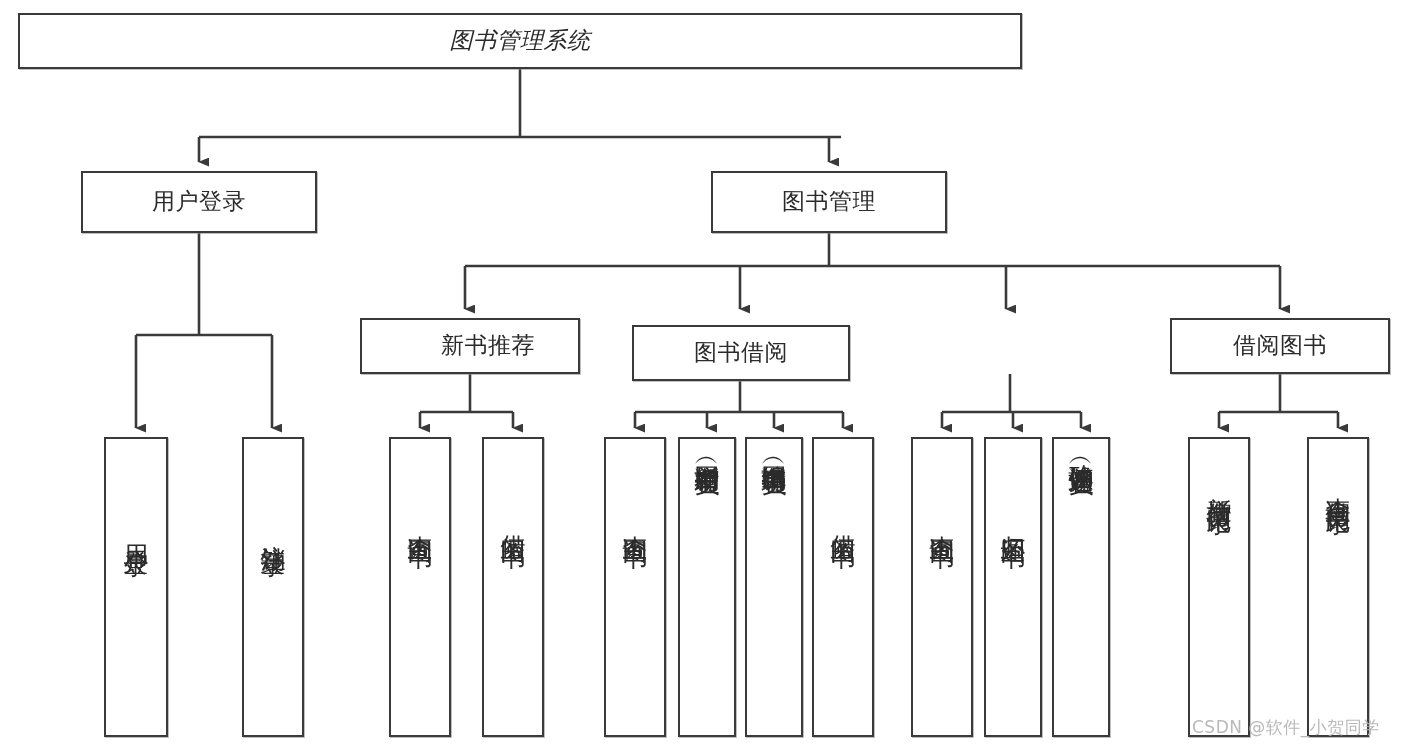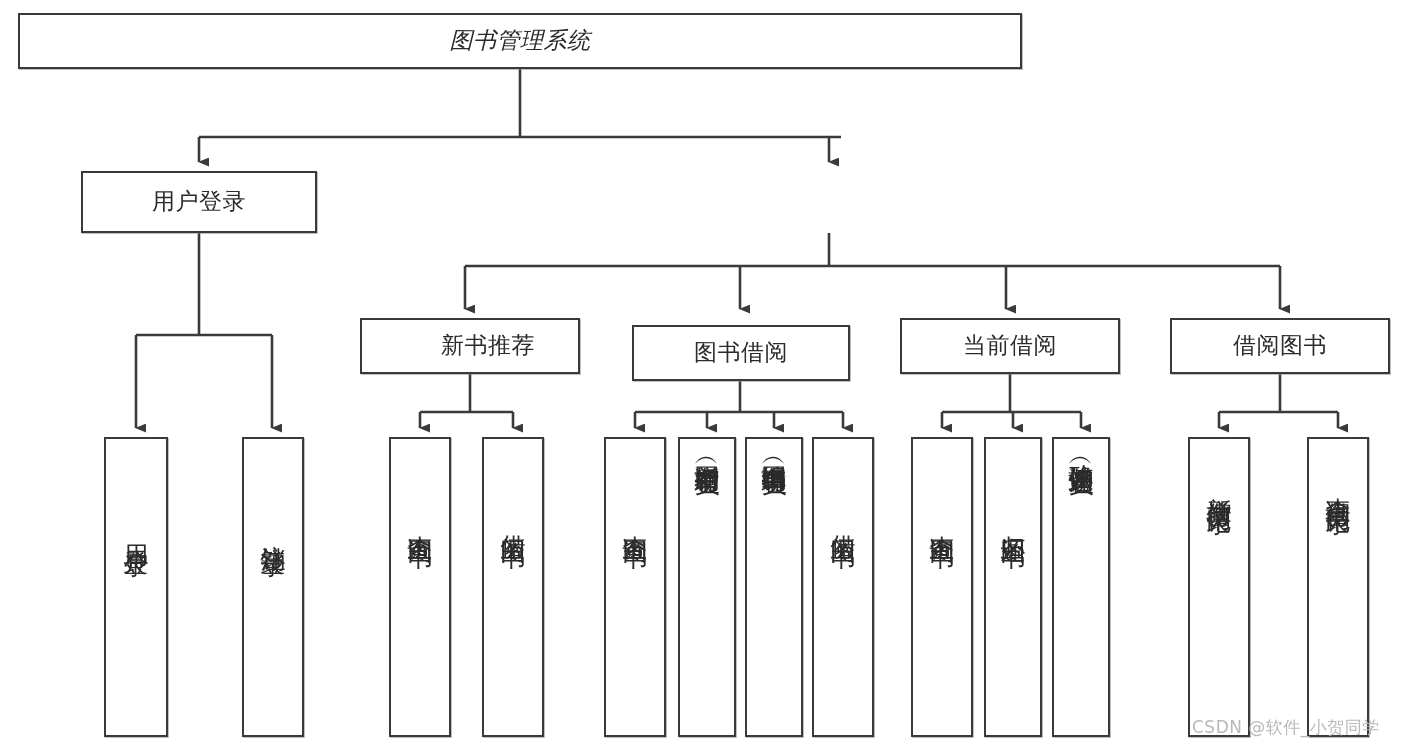--- a/index.html
+++ b/index.html
@@ -133,30 +133,30 @@
     </g>
   </svg>
 
   <div class="node root horiz" style="left:18px; top:13px; width:1004px; height:56px;font-style:italic;">
     <span class="node-label">图书管理系统</span>
   </div>
 
   <div class="node horiz" style="left:81px; top:171px; width:236px; height:62px;">
     <span class="node-label">用户登录</span>
   </div>
+  <div class="node horiz" style="left:711px; top:171px; width:236px; height:62px;">
+    <span class="node-label">图书管理</span>
+  </div>
 
   <div class="node horiz" style="left:360px; top:318px; width:220px; height:56px;padding-left:36px;">
     <span class="node-label">新书推荐</span>
   </div>
   <div class="node horiz" style="left:632px; top:325px; width:218px; height:56px;">
     <span class="node-label">图书借阅</span>
   </div>
-  <div class="node horiz" style="left:900px; top:318px; width:220px; height:56px;">
-    <span class="node-label">当前借阅</span>
-  </div>
   <div class="node horiz" style="left:1170px; top:318px; width:220px; height:56px;">
     <span class="node-label">借阅图书</span>
   </div>
 
   <div class="node vert" style="left:104px; top:437px; width:64px; height:300px; padding-top:86px;">
     <span class="node-label">用户登录</span>
   </div>
   <div class="node vert" style="left:242px; top:437px; width:62px; height:300px; padding-top:86px;">
     <span class="node-label">注销登录</span>
   </div>

